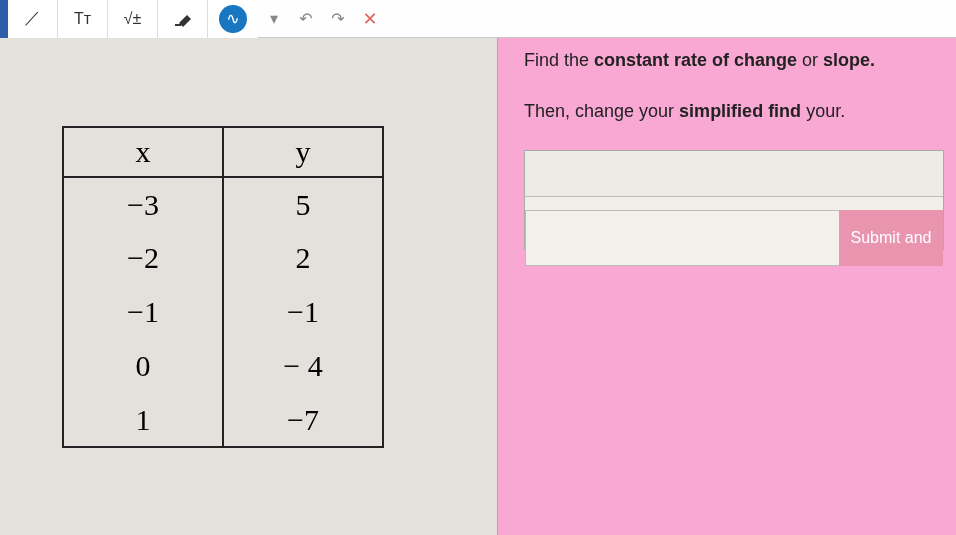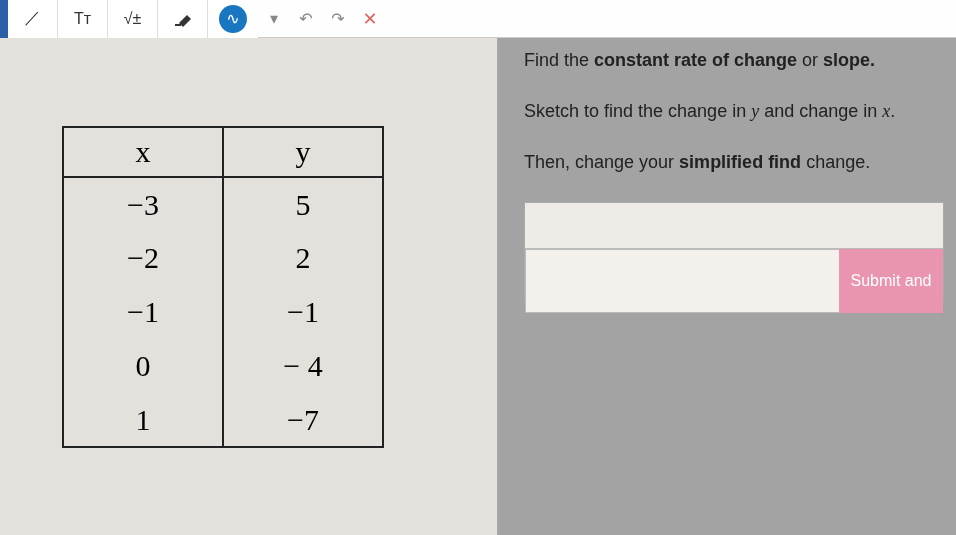--- a/index.html
+++ b/index.html
@@ -98,21 +98,21 @@
     }
     .data-table tbody td { border-top: none; border-bottom: none; }
     .data-table tbody tr:last-child td { border-bottom: 2px solid #222; }
     .data-table tbody td:first-child { border-right: 2px solid #222; }
     .rightpane {
       position: absolute;
       top: 38px;
       left: 498px;
       right: 0;
       bottom: 0;
-      background: #a3a3a3;
+      background: #f9a8d4;
       padding: 10px 0 0 26px;
     }
     .instr {
       font-size: 18px;
       color: #222;
       margin-bottom: 26px;
       line-height: 1.4;
     }
     .instr .math { font-family: Georgia, serif; font-style: italic; }
     .answerbox {
@@ -122,23 +122,24 @@
       background: #f2efe9;
       border: 1px solid #aaa;
       display: block;
     }
     .answerbox .topstrip {
       height: 46px;
       border-bottom: 1px solid #bbb;
       background: #eeeae5;
     }
     .answerbox .inputrow {
-      height: 64px;
+      height: 56px;
       display: flex;
       align-items: stretch;
+      margin-top: 13px;
     }
     .answerbox input {
       flex: 1;
       border: 1px solid #bbb;
       border-right: none;
       background: #f4f1ec;
       padding: 0 10px;
       font-size: 16px;
     }
     .submit-btn {
@@ -221,24 +222,21 @@
         </tr>
     </tbody>
   </table>
 </div>
 
 <div class="rightpane">
   <p class="instr">
     <span>Find the </span><b>constant rate of change</b><span> or </span><b>slope.</b>
   </p>
   <p class="instr">
-    <span>Sketch to find the change in </span><span class="math">y</span><span> and change in </span><span class="math">x</span><span>.</span>
-  </p>
-  <p class="instr">
-    <span>Then, change your </span><b>simplified find</b><span> change.</span>
+    <span>Then, change your </span><b>simplified find</b><span> your.</span>
   </p>
   <div class="answerbox">
     <div class="topstrip"></div>
     <div class="inputrow">
       <input type="text" placeholder="" style="">
       <button class="submit-btn">Submit and</button>
     </div>
   </div>
 </div>
 

